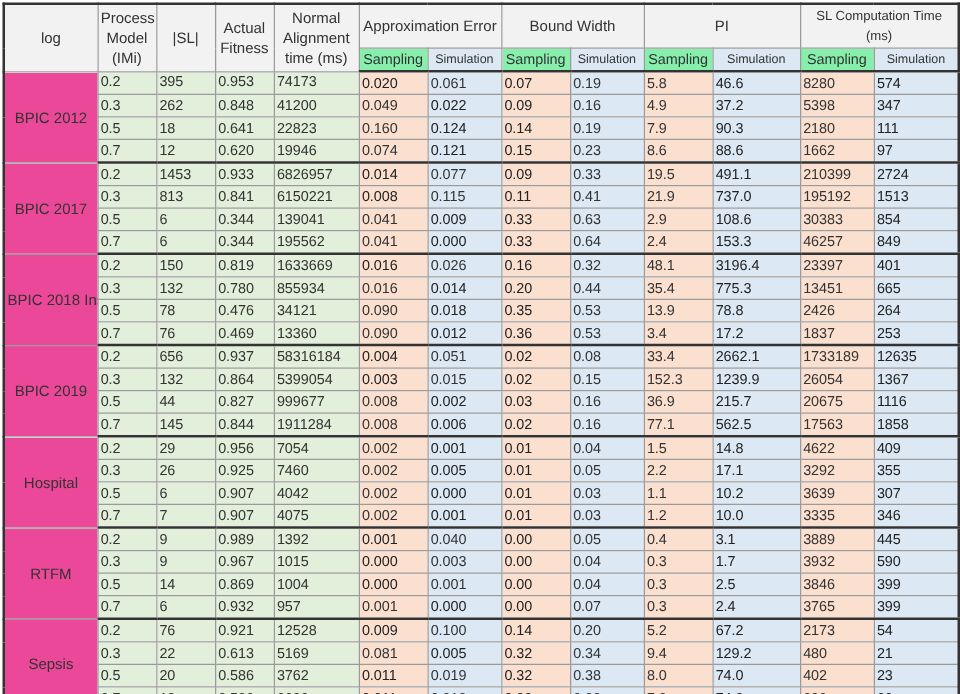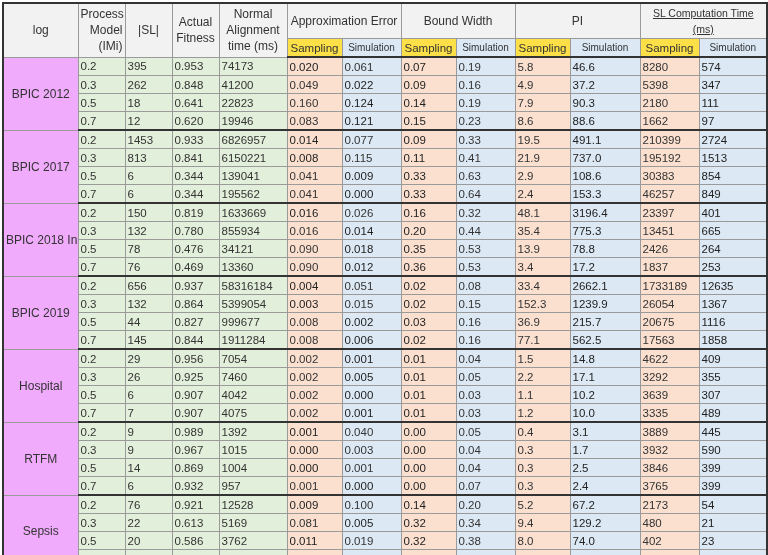--- a/index.html
+++ b/index.html
@@ -16,24 +16,24 @@
     border: 1px solid #9a9a9a;
     padding: 0 2px;
     height: 17px;
     line-height: 16px;
     white-space: nowrap;
     overflow: hidden;
     font-weight: normal;
   }
   th { background: #f2f2f2; color: #333; text-align: center; }
   th.hdr-top { font-size: 12px; line-height: 15px; }
-  th.sub-s { background: #fde047; font-size: 11.5px; }
+  th.sub-s { background: #86efac; font-size: 11.5px; }
   th.sub-m { background: #dce9f5; font-size: 10px; }
-  th.small { font-size: 10.5px; text-decoration: underline; }
-  td.log { background: #f0abfc; text-align: center; font-size: 12px; border-right: 2px solid #333; white-space: normal; line-height: 16px; margin-top: 23px; }
+  th.small { font-size: 10.5px; }
+  td.log { background: #ec4899; text-align: center; font-size: 12px; border-right: 2px solid #333; white-space: normal; line-height: 16px; margin-top: 23px; }
   td.g { background: #e2efda; }
   td.s { background: #fbe0d0; }
   td.m { background: #dce9f5; }
   td.b, span.b { font-weight: bold; color: #222; }
   tr.grp-end td { border-bottom: 2px solid #333; }
   th.thick-l, td.thick-l { border-left: 2px solid #333; }
   table.results { border: 2px solid #333; }
   .hdr-row th { border-bottom: 1px solid #9a9a9a; }
   tr.sub-row th { border-bottom: 2px solid #333; }
 </style>
@@ -52,21 +52,21 @@
       <col style="width:55px">
       <col style="width:59px">
     <col style="width:55px">
       <col style="width:70px">
       <col style="width:59px">
       <col style="width:68px">
   </colgroup>
   <thead>
     <tr class="hdr-row">
       <th class="hdr-top" rowspan="2">log</th>
-      <th class="hdr-top" rowspan="2" style="text-align:right;white-space:normal">Process Model (IMi)</th>
+      <th class="hdr-top" rowspan="2" style="text-align:center;white-space:normal">Process Model (IMi)</th>
       <th class="hdr-top" rowspan="2">|SL|</th>
       <th class="hdr-top" rowspan="2" style="white-space:normal">Actual Fitness</th>
       <th class="hdr-top" rowspan="2" style="white-space:normal">Normal Alignment time (ms)</th>
       <th class="hdr-top thick-l" colspan="2" style="height:34px">Approximation Error</th>
       <th class="hdr-top thick-l" colspan="2">Bound Width</th>
       <th class="hdr-top thick-l" colspan="2">PI</th>
       <th class="hdr-top thick-l small" colspan="2" style="white-space:normal">SL Computation Time (ms)</th>
     </tr>
     <tr class="sub-row">
       <th class="sub-s thick-l">Sampling</th>
@@ -121,21 +121,21 @@
         <td class="s thick-l">7.9</td>
         <td class="m b">90.3</td>
         <td class="s thick-l">2180</td>
         <td class="m b">111</td>
       </tr>
       <tr class="grp-end">
         <td class="g">0.7</td>
         <td class="g">12</td>
         <td class="g">0.620</td>
         <td class="g">19946</td>
-        <td class="s thick-l">0.083</td>
+        <td class="s thick-l">0.074</td>
         <td class="m b">0.121</td>
         <td class="s thick-l b">0.15</td>
         <td class="m">0.23</td>
         <td class="s thick-l">8.6</td>
         <td class="m b">88.6</td>
         <td class="s thick-l">1662</td>
         <td class="m b">97</td>
       </tr>
       <tr>
         <td class="log" rowspan="4">BPIC 2017</td>
@@ -356,21 +356,21 @@
         <td class="g">7</td>
         <td class="g">0.907</td>
         <td class="g">4075</td>
         <td class="s thick-l">0.002</td>
         <td class="m b">0.001</td>
         <td class="s thick-l b">0.01</td>
         <td class="m">0.03</td>
         <td class="s thick-l">1.2</td>
         <td class="m b">10.0</td>
         <td class="s thick-l">3335</td>
-        <td class="m b">489</td>
+        <td class="m b">346</td>
       </tr>
       <tr>
         <td class="log" rowspan="4">RTFM</td>
         <td class="g">0.2</td>
         <td class="g">9</td>
         <td class="g">0.989</td>
         <td class="g">1392</td>
         <td class="s thick-l b">0.001</td>
         <td class="m">0.040</td>
         <td class="s thick-l b">0.00</td>

